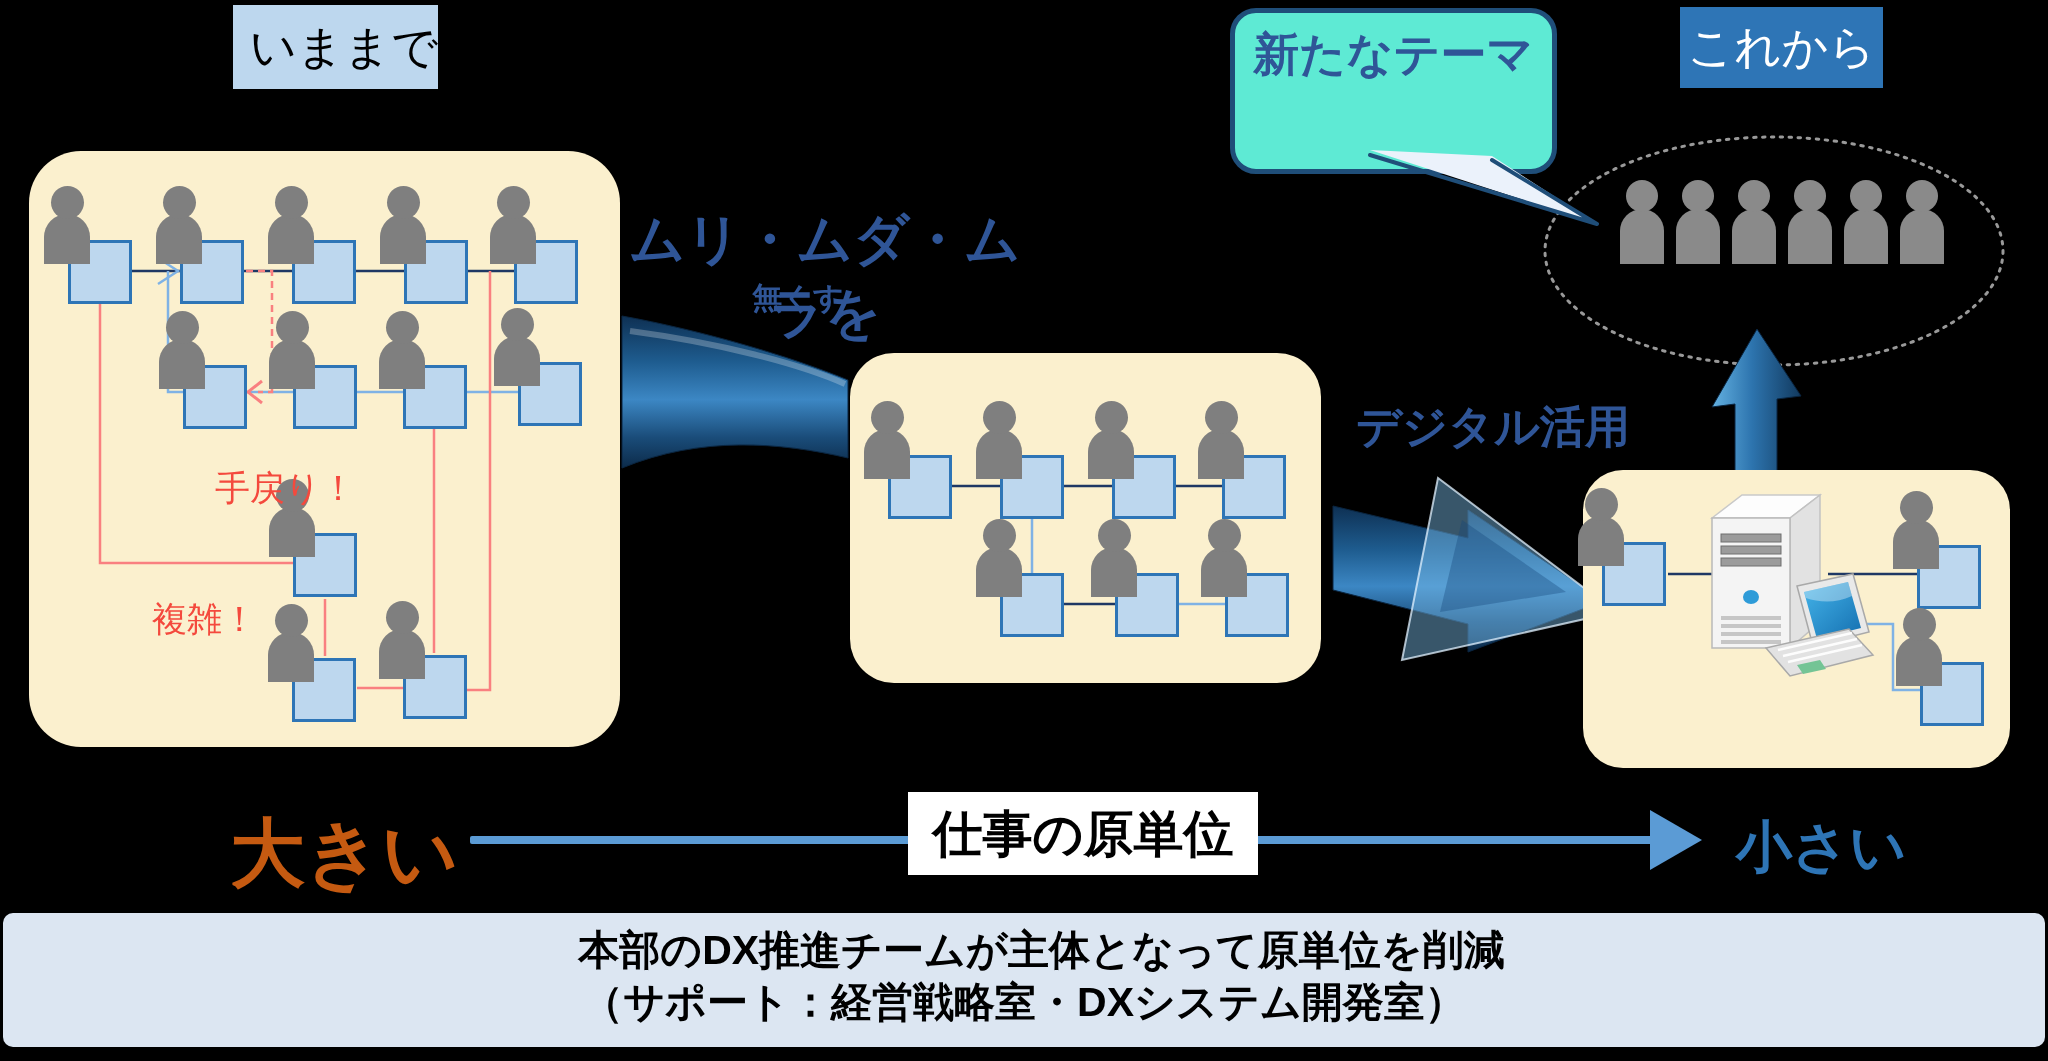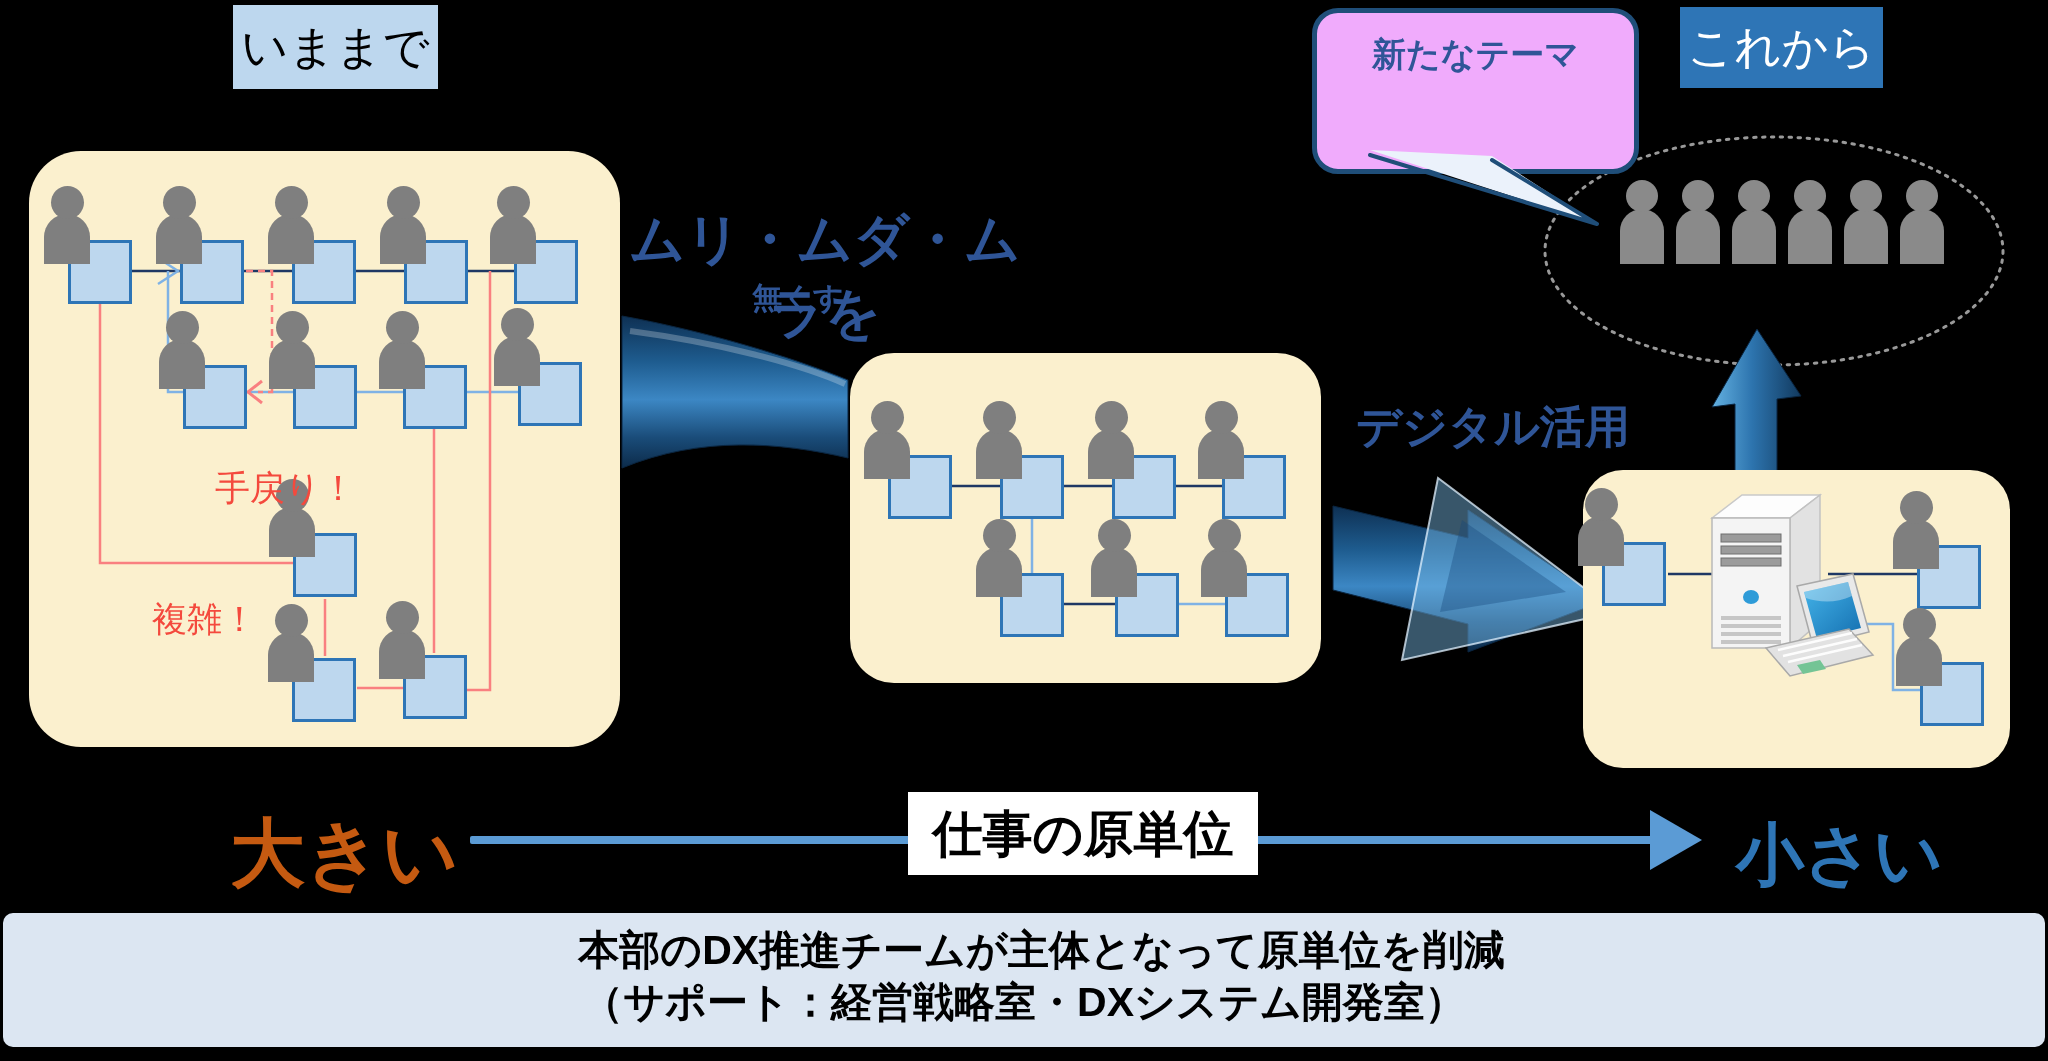--- a/index.html
+++ b/index.html
@@ -25,39 +25,39 @@
   .worker .phead{position:absolute;left:7px;top:0;width:33px;height:33px;
     background:#7F7F7F;border-radius:50%;}
 
   
   .cp{position:absolute;width:44px;height:84px;}
   .cp .phead{position:absolute;left:6px;top:0;width:32px;height:32px;background:#8A8A8A;border-radius:50%;}
   .cp .pbody{position:absolute;left:0;top:29px;width:44px;height:55px;background:#8A8A8A;border-radius:22px 22px 0 0;}
 
   
   #label-past{left:233px;top:5px;width:205px;height:84px;background:#BDD7EE;color:#000;
-    font-size:46px;font-weight:500;text-align:center;line-height:84px;}
+    font-size:46px;font-weight:500;text-align:right;line-height:84px;}
   #label-future{left:1680px;top:7px;width:203px;height:81px;background:#2E75B6;color:#fff;
     font-size:46px;font-weight:500;text-align:center;line-height:81px;}
   .bluebold{color:#2F5597;font-weight:bold;}
   #txt-elim1{left:605px;top:203px;width:440px;font-size:55px;text-align:center;}
   #txt-elim2{left:673px;top:278px;width:250px;font-size:30px;text-align:center;}
   #txt-digital{left:1348px;top:397px;width:290px;font-size:45px;text-align:center;}
   .redtext{color:#F4493D;font-weight:normal;font-size:35px;margin-top:34px;}
   #txt-rework{left:215px;top:431px;}
   #txt-complex{left:152px;top:562px;}
   #txt-big{left:230px;top:804px;font-size:75px;font-weight:bold;color:#C55A11;}
   #unit-box{left:908px;top:792px;width:350px;height:83px;background:#fff;color:#000;
     font-size:50px;font-weight:700;text-align:center;line-height:85px;}
-  #txt-small{left:1736px;top:810px;font-size:68px;font-weight:bold;color:#2E75B6;}
-
-  
-  #bubble{left:1312px;top:8px;width:317px;height:150px;background:#f0abfc;
+  #txt-small{left:1736px;top:810px;font-size:56px;font-weight:bold;color:#2E75B6;}
+
+  
+  #bubble{left:1230px;top:8px;width:317px;height:150px;background:#5eead4;
     border:5px solid #1F4E79;border-radius:26px;text-align:center;
-    color:#2F5597;font-weight:bold;font-size:34px;line-height:70px;padding-top:6px;}
+    color:#2F5597;font-weight:bold;font-size:46px;line-height:70px;padding-top:6px;}
 
   
   #banner{left:3px;top:913px;width:2042px;height:134px;background:#DCE6F2;border-radius:10px;
     text-align:center;color:#000;font-weight:800;}
   #banner .bl{font-size:41px;line-height:52px;}
   #banner .bl.first{margin-top:11px;padding-left:35px;}
 </style>
 </head>
 <body>
 

